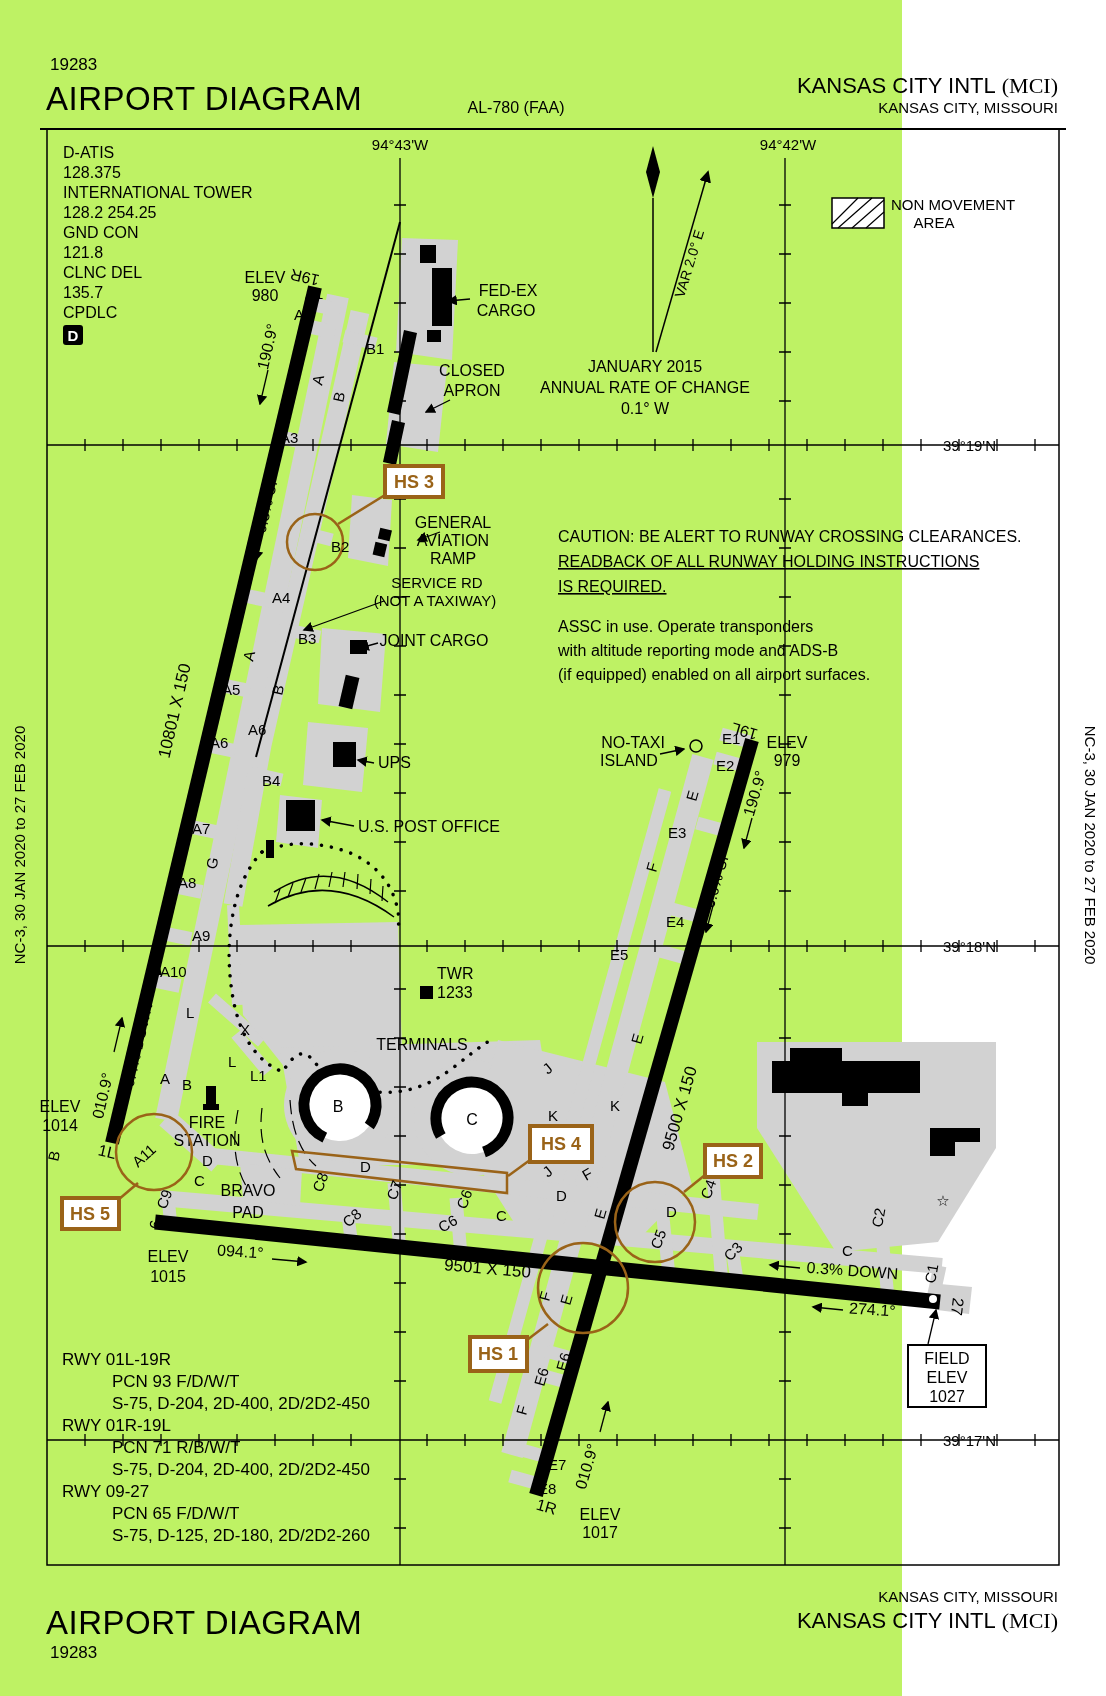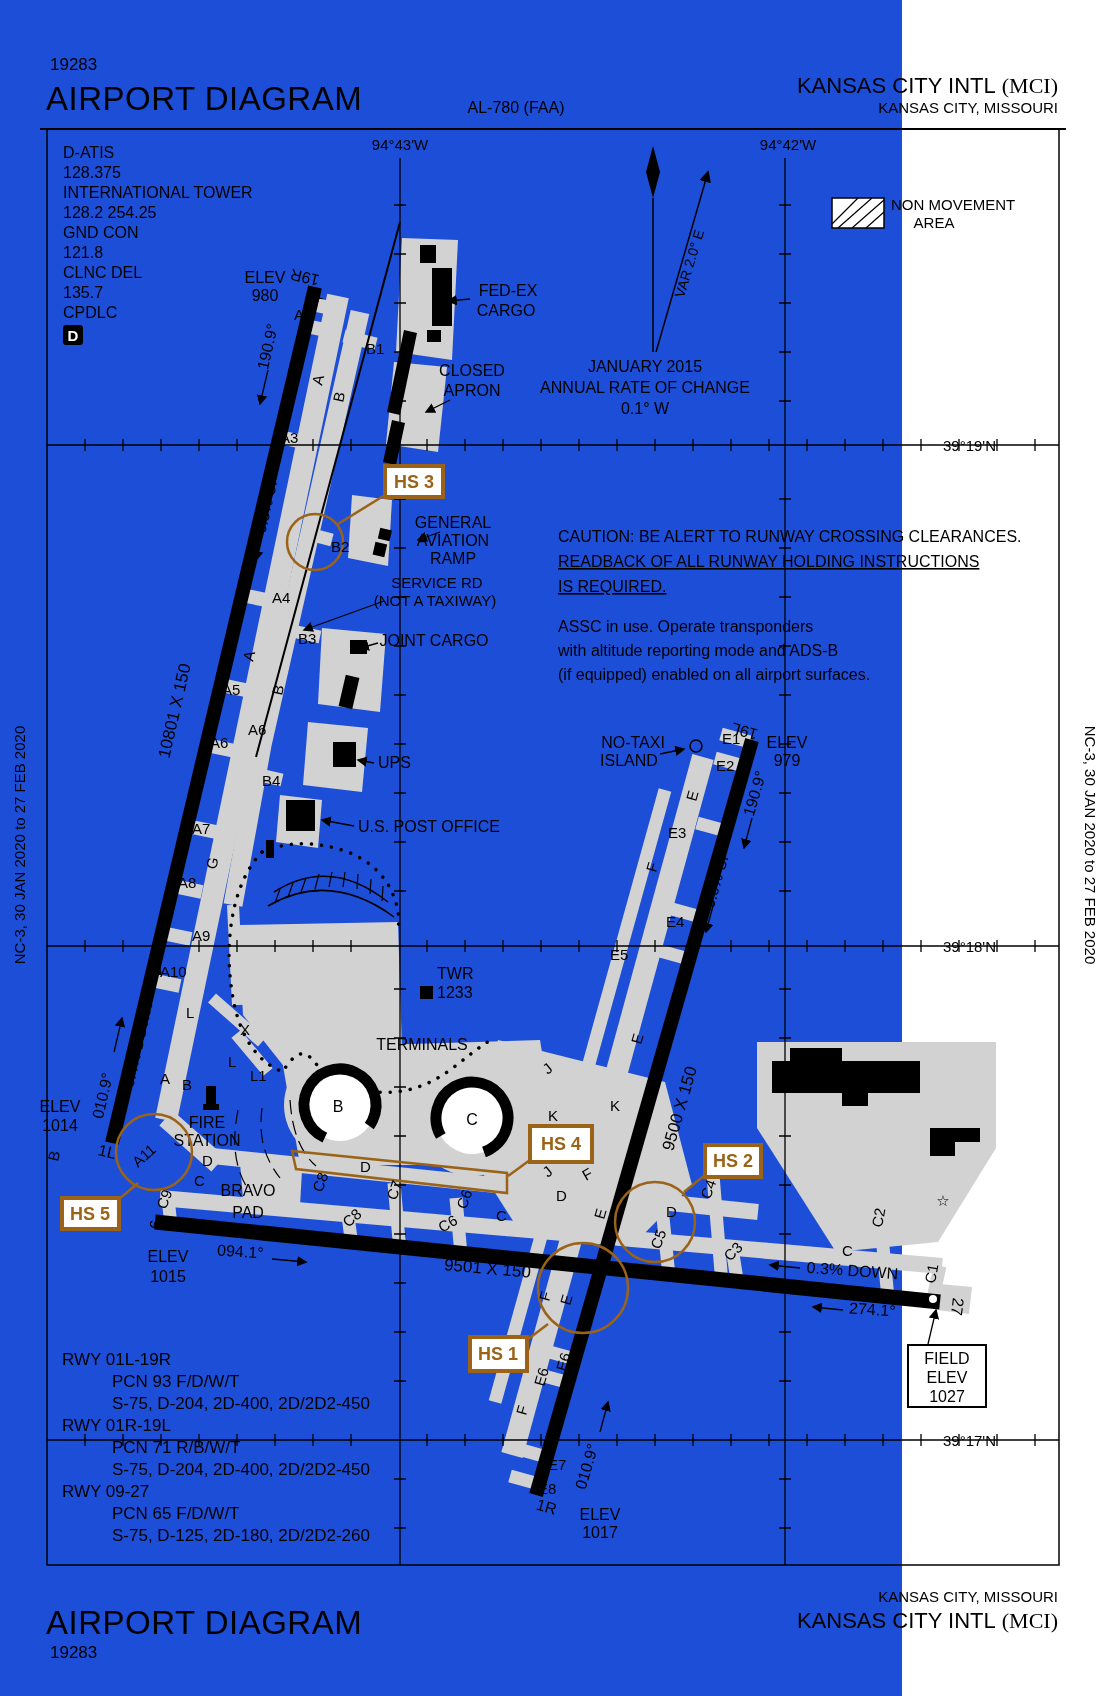--- a/index.html
+++ b/index.html
@@ -1,16 +1,16 @@
 <!DOCTYPE html>
 <html><head>
 <meta charset="utf-8">
 <style>
   html,body{margin:0;padding:0;background:#fff}
-  .page{width:902px;height:1696px;position:relative;background:#1d4ed8}
+  .page{width:902px;height:1696px;position:relative;background:#bef264}
   svg text{font-family:"Liberation Sans",sans-serif;fill:#000}.t14{font-size:14px}.t15{font-size:15px}
   .t16{font-size:16px}.t17{font-size:17px}.t22{font-size:22px}
   .big{font-size:33px;letter-spacing:.5px}
   .mid{text-anchor:middle}.end{text-anchor:end}
   .ul{text-decoration:underline}
   .hs{fill:#9A6318;font-weight:bold;font-size:18px;text-anchor:middle}
   .serif{font-family:"Liberation Serif",serif}
   .gray{stroke:#d2d2d2;fill:none}
   .grayf{fill:#d2d2d2;stroke:none}
   .blk{fill:#000}

